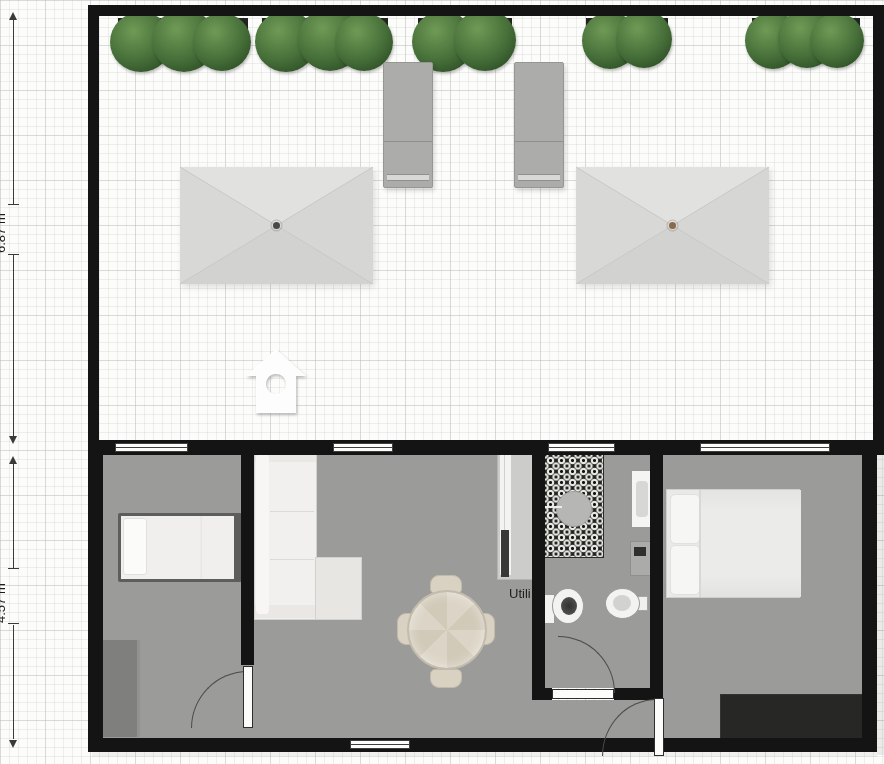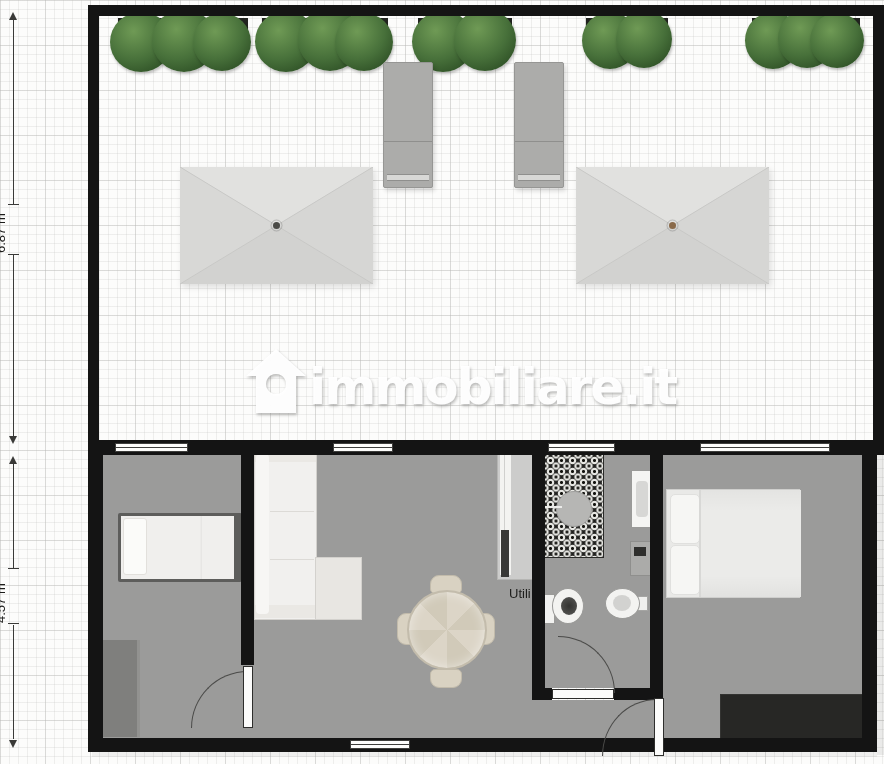--- a/index.html
+++ b/index.html
@@ -207,21 +207,20 @@
     </g>
     <circle cx="96.5" cy="58.5" r="5.5" fill="none" stroke="rgba(0,0,0,.18)"></circle>
     <circle class="dot-right" cx="96.5" cy="58.5" r="3.5"></circle>
   </svg>
 
   <div class="watermark">
     <svg width="62" height="66" viewBox="0 0 62 66">
       <path fill-rule="evenodd" fill="rgba(255,255,255,.97)" d="M31,1 L61,28 L51,28 L51,65 L11,65 L11,28 L1,28 Z
            M31,26 a10,10 0 1,0 0.01,0 Z"></path>
     </svg>
-    <span class="wm-text">immobiliare.it</span>
   </div>
 
   <div class="floor" style="left:103px;top:455px;width:138px;height:283px"></div>
   <div class="floor" style="left:241px;top:665px;width:13px;height:73px"></div>
   <div class="floor" style="left:254px;top:455px;width:278px;height:283px"></div>
   <div class="floor" style="left:532px;top:700px;width:131px;height:38px"></div>
   <div class="floor" style="left:545px;top:455px;width:105px;height:233px"></div>
   <div class="floor" style="left:663px;top:455px;width:199px;height:283px"></div>
   <div class="shadow-r"></div>
   <div class="shadow-b"></div>

